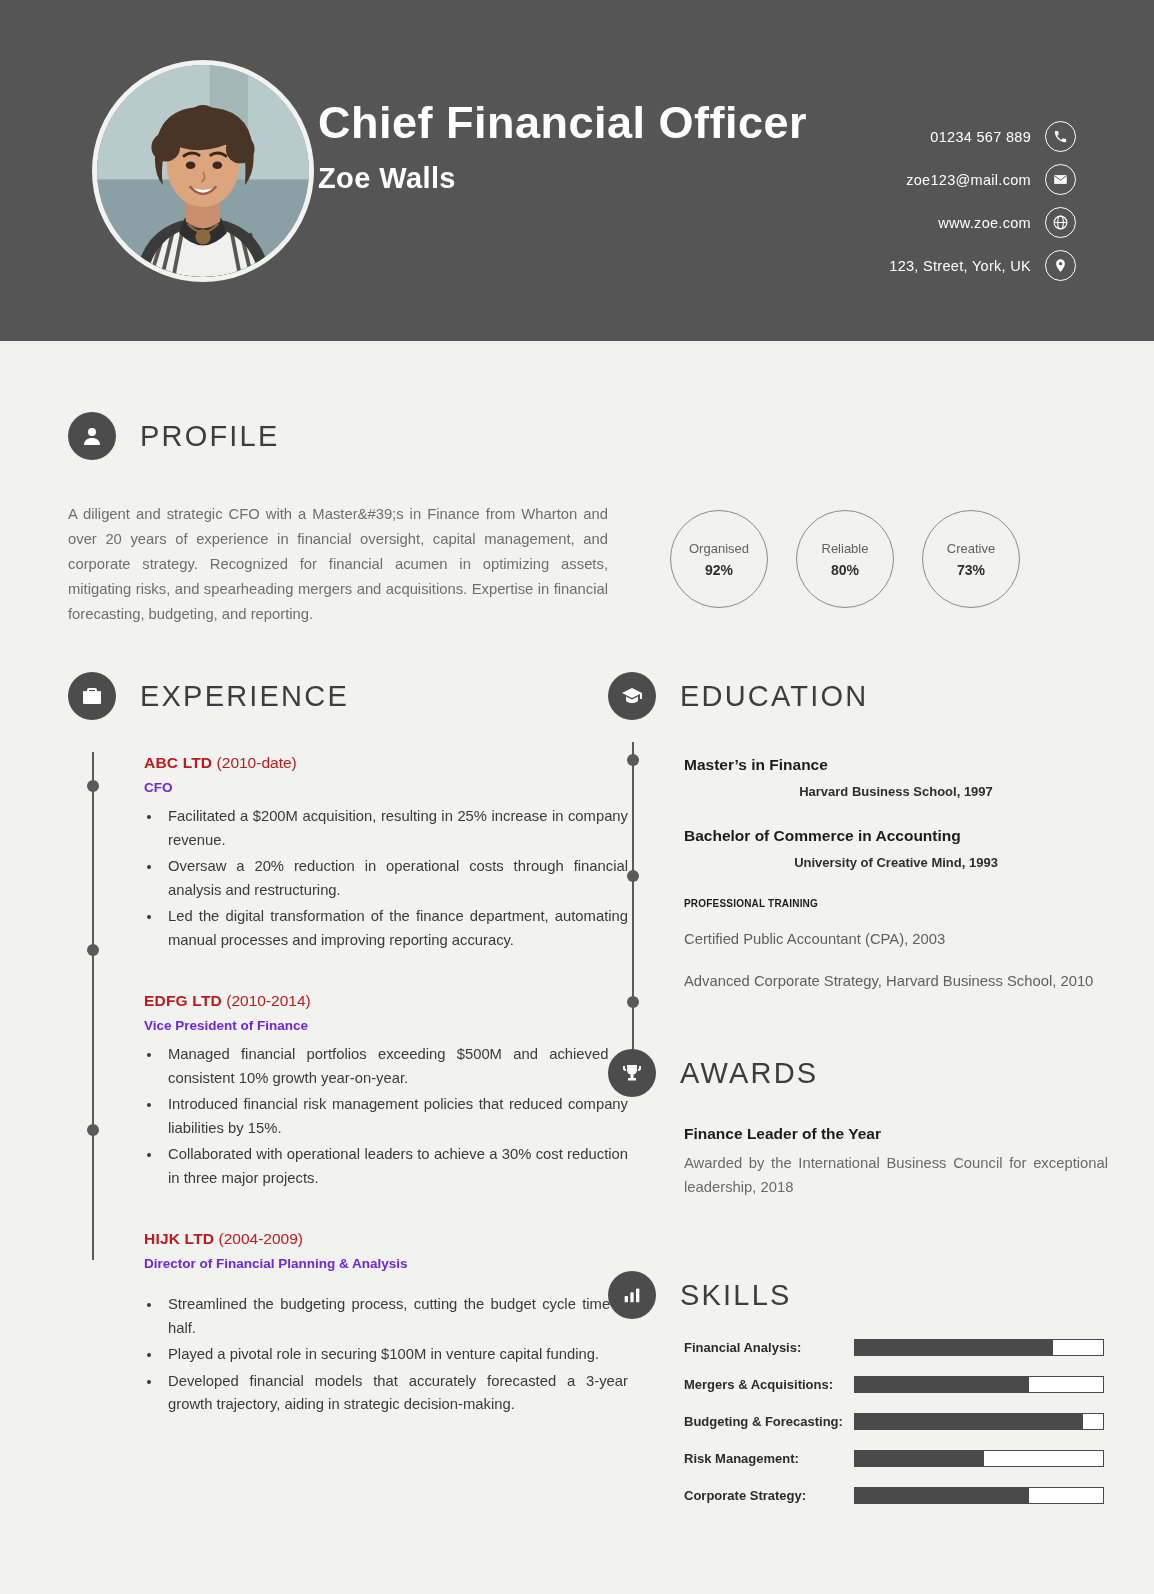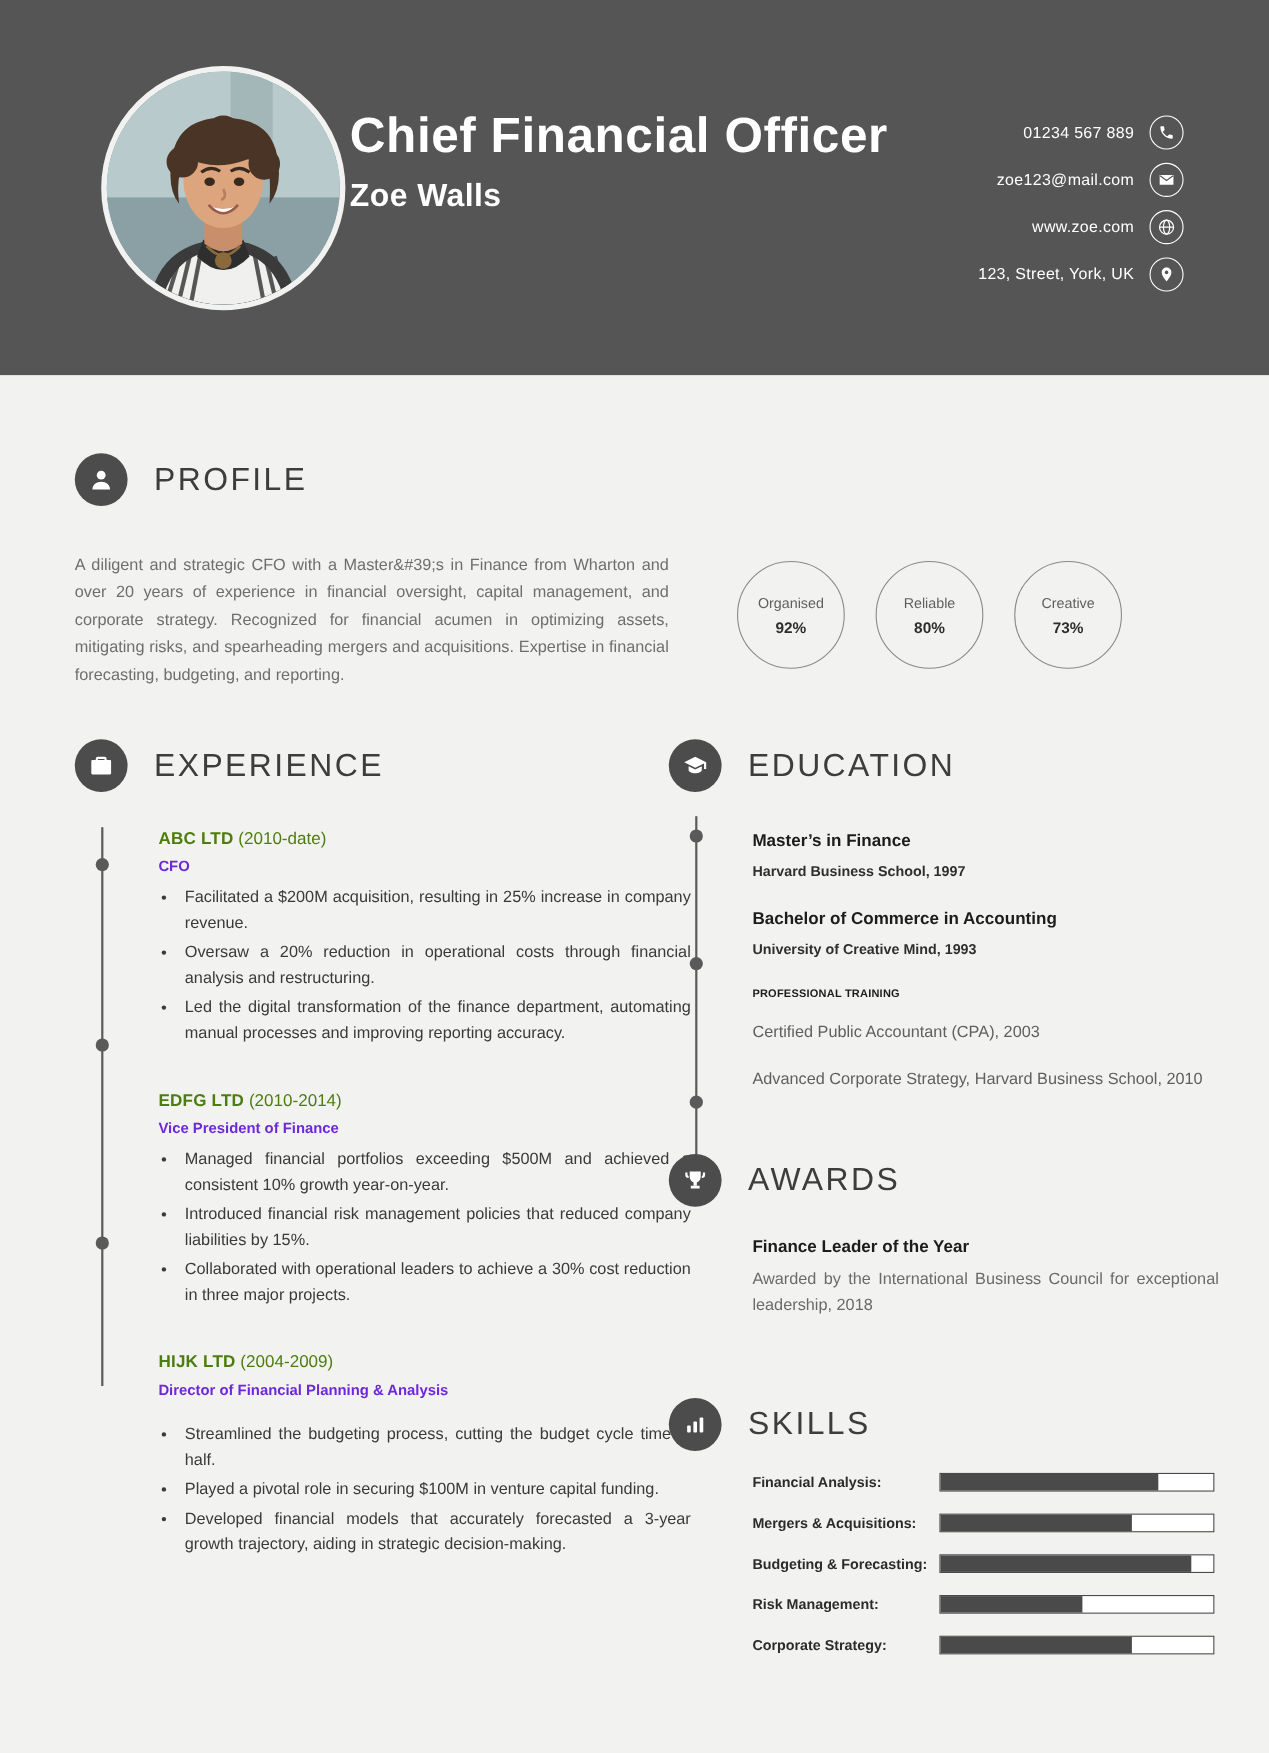--- a/index.html
+++ b/index.html
@@ -51,21 +51,21 @@
   .person-name {
     margin-top: 14px;
     font-size: 29px;
     font-weight: bold;
     letter-spacing: 0.4px;
   }
 
   .contact-list {
     position: absolute;
     right: 78px;
-    top: 100px;
+    top: 116px;
     width: 430px;
   }
   .contact-row {
     display: flex;
     align-items: center;
     justify-content: flex-end;
     height: 41px;
     margin-bottom: 2px;
   }
   .contact-text {
@@ -154,38 +154,38 @@
     position: absolute;
     left: 632px;
     top: 742px;
     width: 2px;
     height: 330px;
     background: #5a5a5a;
   }
 
   .job { margin-left: 76px; }
   .job.first { margin-top: 34px; }
-  .job-head { font-size: 15.5px; color: #4d7c0f; }
+  .job-head { font-size: 15.5px; color: #b91c1c; }
   .job-head .co { font-weight: bold; letter-spacing: 0.2px; }
   .job-head .yr { font-weight: normal; }
   .job-role { font-size: 13.5px; font-weight: bold; color: #6d28d9; margin-top: 8px; }
   ul.bullets { margin: 10px 0 0 18px; }
   ul.bullets li {
     font-size: 14.8px;
     line-height: 23.5px;
     color: #3a3a3a;
     margin-bottom: 3px;
     text-align: justify;
     padding-left: 6px;
   }
 
   
   .edu-list { margin-left: 76px; margin-top: 36px; }
   .edu-deg { font-size: 15.5px; font-weight: bold; color: #1c1c1c; }
-  .edu-sch { font-size: 13px; font-weight: bold; color: #2e2e2e; margin-top: 10px; }
+  .edu-sch { font-size: 13px; font-weight: bold; color: #2e2e2e; margin-top: 10px; text-align: center; }
   .edu-gap { height: 28px; }
   .edu-subhead { font-size: 10px; font-weight: bold; color: #1c1c1c; letter-spacing: 0.2px; }
   .edu-item { font-size: 14.8px; color: #5f5f5f; line-height: 24px; margin-top: 18px; text-align: justify; }
 
   
   .awards-sec { margin-top: 56px; }
   .award-title { font-size: 15.5px; font-weight: bold; color: #1c1c1c; margin-left: 76px; margin-top: 28px; }
   .award-desc { font-size: 14.8px; color: #6a6a6a; line-height: 24px; margin-left: 76px; margin-top: 8px; text-align: justify; }
 
   

